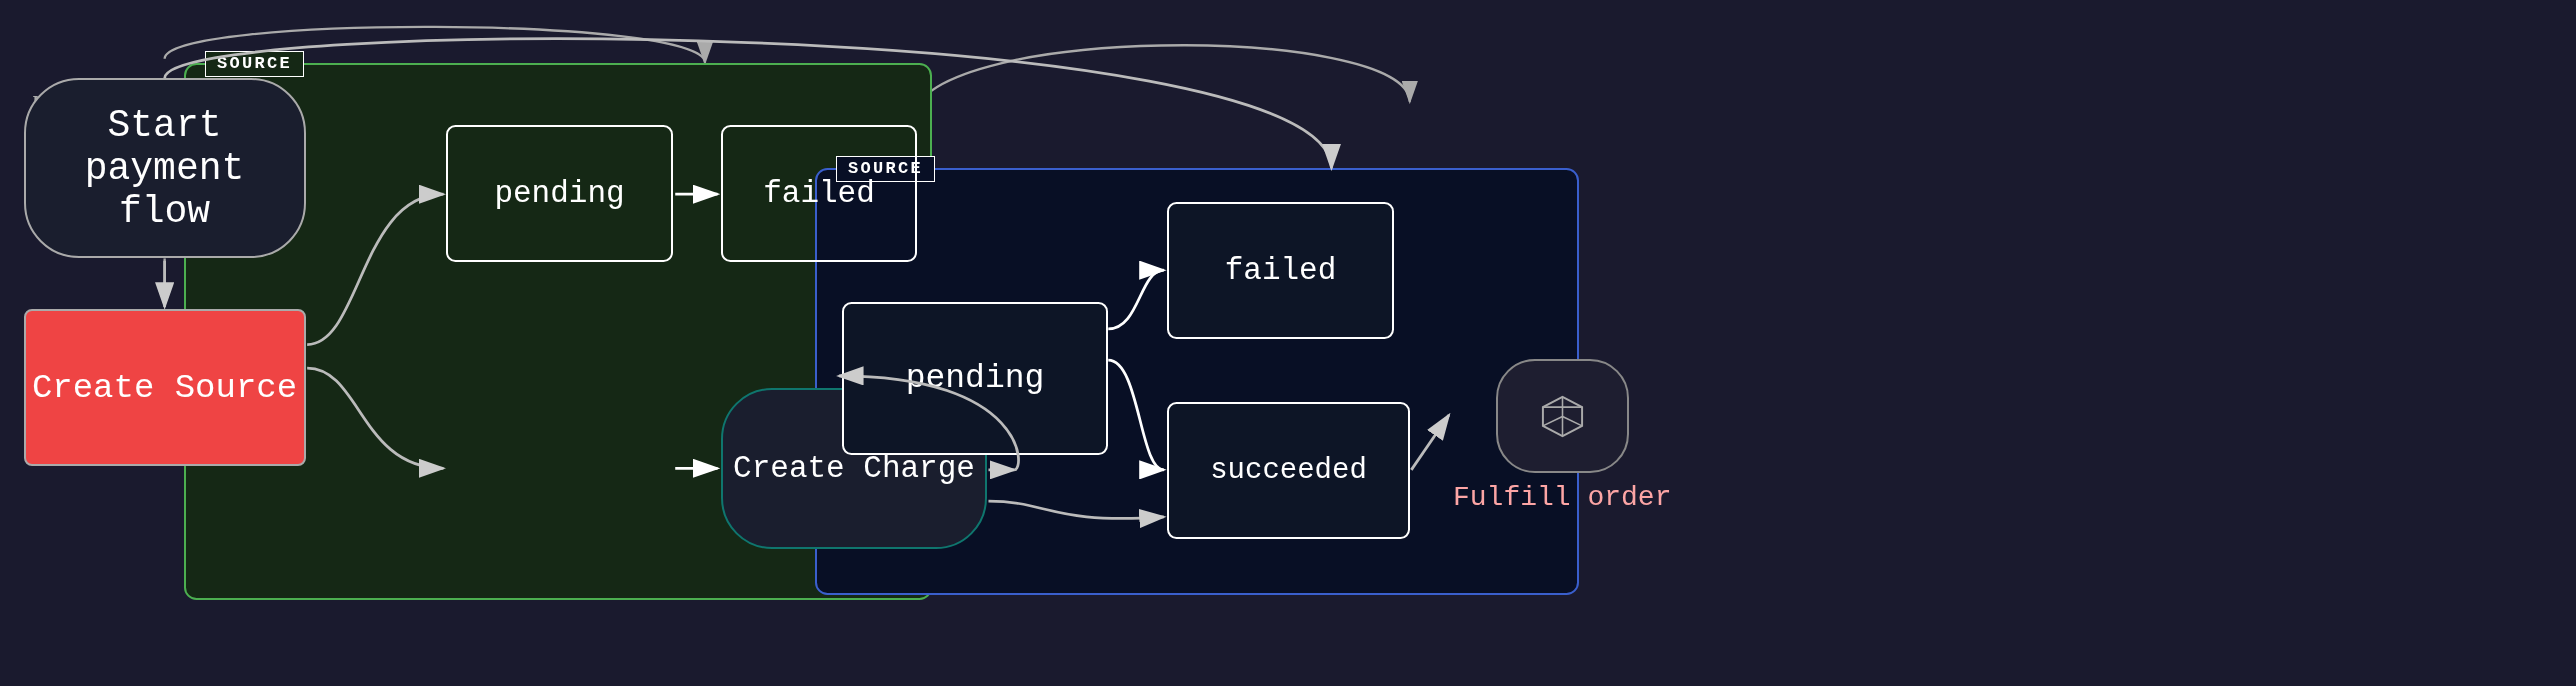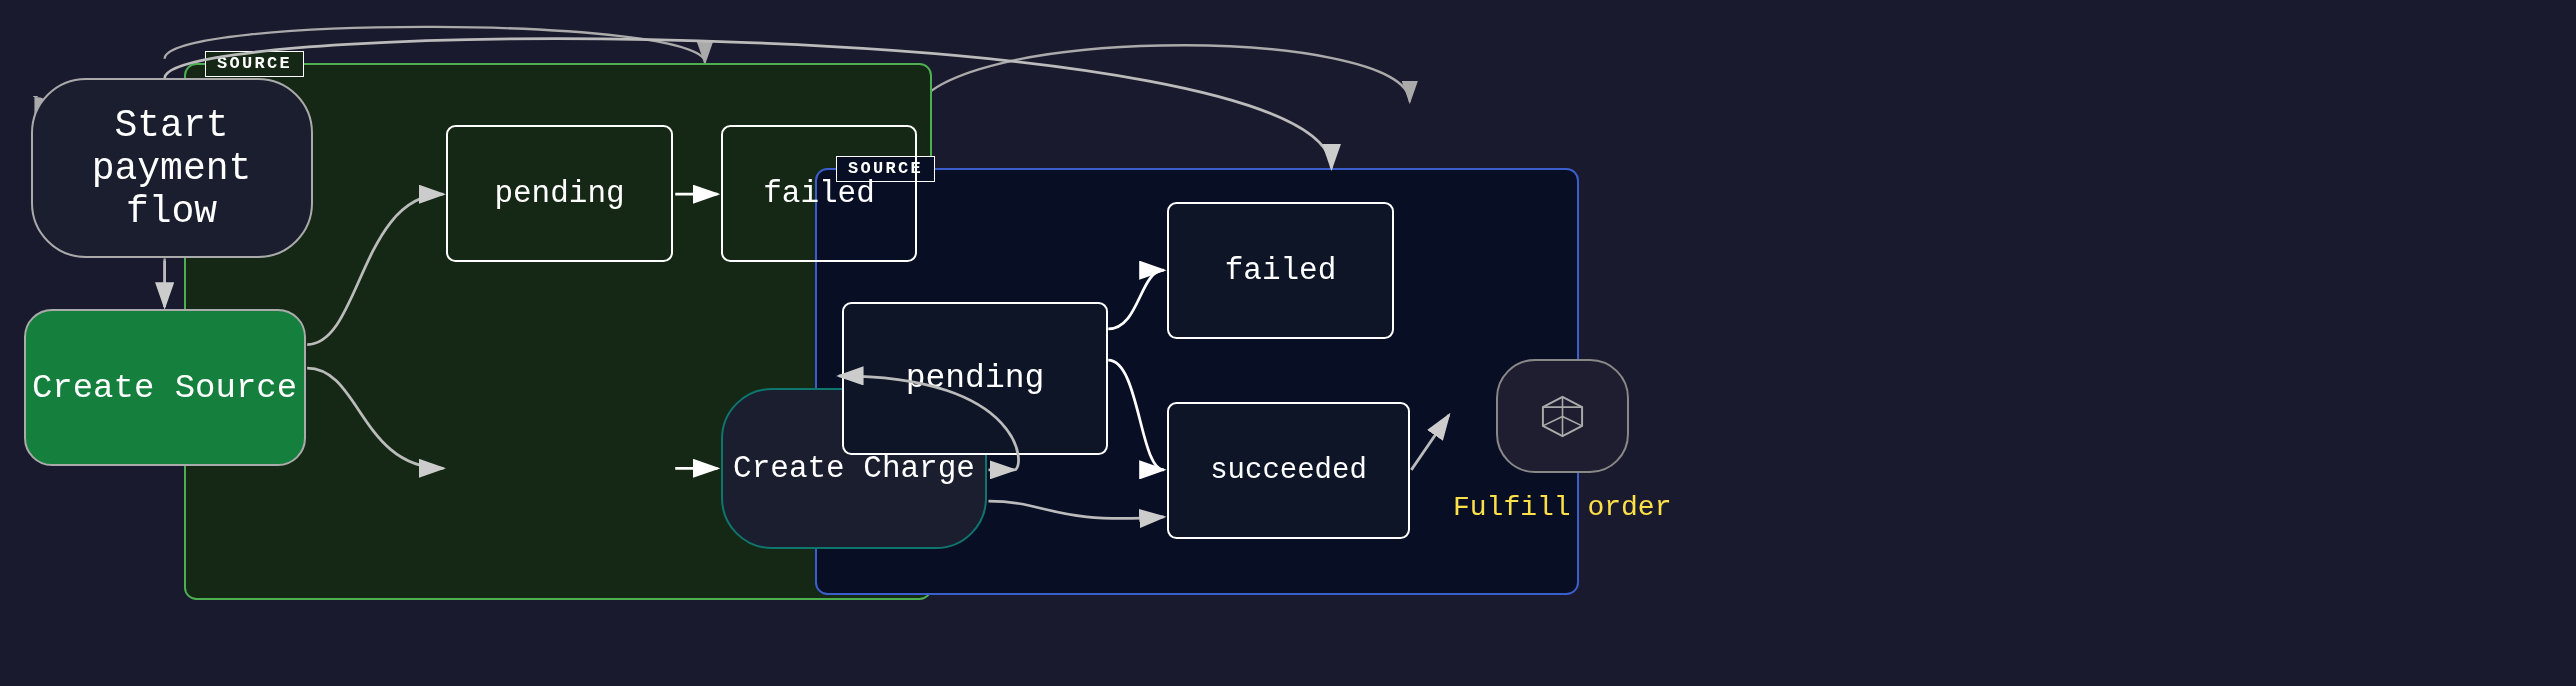--- a/index.html
+++ b/index.html
@@ -96,22 +96,22 @@
       height: 102px;
       display: flex;
       align-items: center;
       justify-content: center;
       flex-direction: column;
       background: #1e1e30;
     }
 
     .icon-label {
       font-size: 28px;
-      color: #fde047;
-      margin-top: 19px;
+      color: #fca5a5;
+      margin-top: 9px;
       white-space: nowrap;
     }
 
     
     .arrows-svg {
       position: absolute;
       top: 0;
       left: 0;
       width: 2576px;
       height: 686px;
@@ -171,25 +171,25 @@
   <div class="group-source" style="left: 184px; top: 63px; width: 748px; height: 537px; background: #152815;">
     <span class="group-label" style="background: #152815; font-size: 17px; letter-spacing: 2.3px; border: 1.6px solid #ffffff; padding: 2.3px 11px; top: -14px; left: 19px; position: absolute;">SOURCE</span>
   </div>
 
   <div class="group-charge" style="left: 815px; top: 168px; width: 764px; height: 427px; background: #080f25;">
     <span class="group-label" style="background: #080f25; font-size: 17px; letter-spacing: 2.3px; border: 1.6px solid #ffffff; padding: 2.3px 11px; top: -14px; left: 19px; position: absolute;">SOURCE</span>
   </div>
 
   <div class="flag-icon" style="top:85px; left:31px; font-size:39px; color:#aaaaaa;">⚑</div>
 
-  <div class="node node-rounded" style="left: 23.5px; top: 78px; width: 282px; height: 180px; border-radius: 55px; font-size: 38px; background: #1a1e2e; margin-left: 7px;">
+  <div class="node node-rounded" style="left: 23.5px; top: 78px; width: 282px; height: 180px; border-radius: 55px; font-size: 38px; background: #1a1e2e;">
     <span>Start payment<br>flow</span>
   </div>
 
-  <div class="node node-rounded" style="left: 23.5px; top: 309px; width: 282px; height: 157px; border-radius: 28px; font-size: 34px; background: #15803d;">
+  <div class="node node-rounded" style="left: 23.5px; top: 309px; width: 282px; height: 157px; border-radius: 8px; font-size: 34px; background: #ef4444;">
     <span>Create Source</span>
   </div>
 
   <div class="node node-rect" style="left: 446px; top: 125px; width: 227px; height: 137px; font-size: 31px;">
     <span>pending</span>
   </div>
 
   <div class="node node-rect" style="left: 721px; top: 125px; width: 196px; height: 137px; font-size: 31px;">
     <span>failed</span>
   </div>

